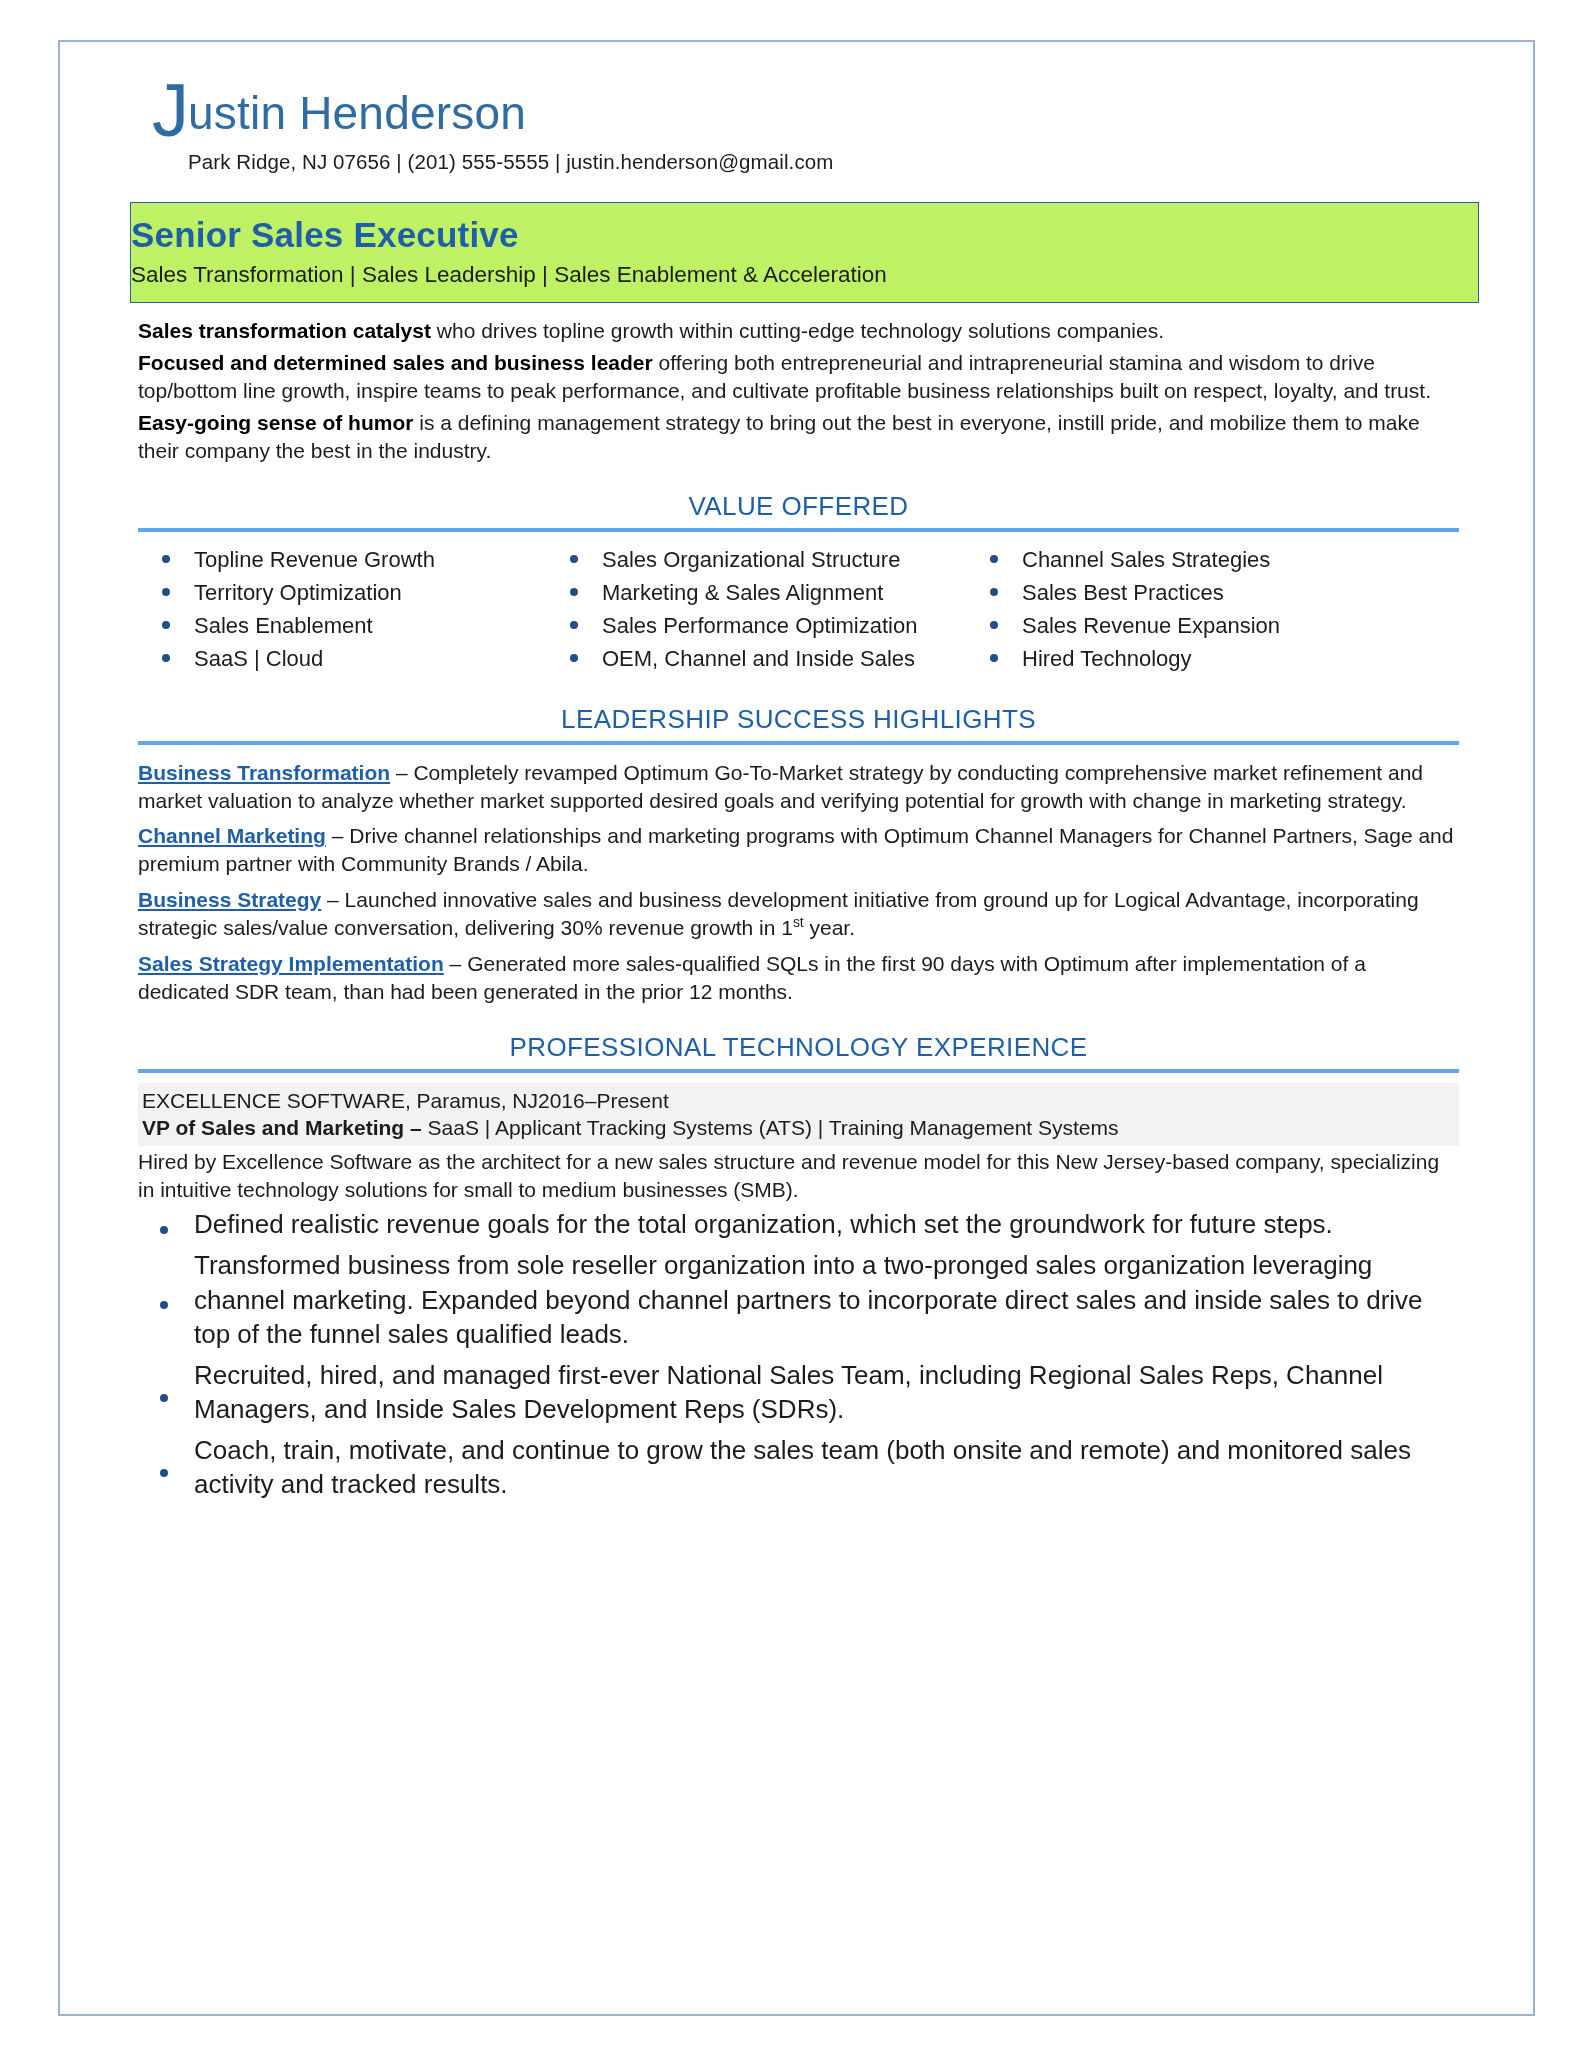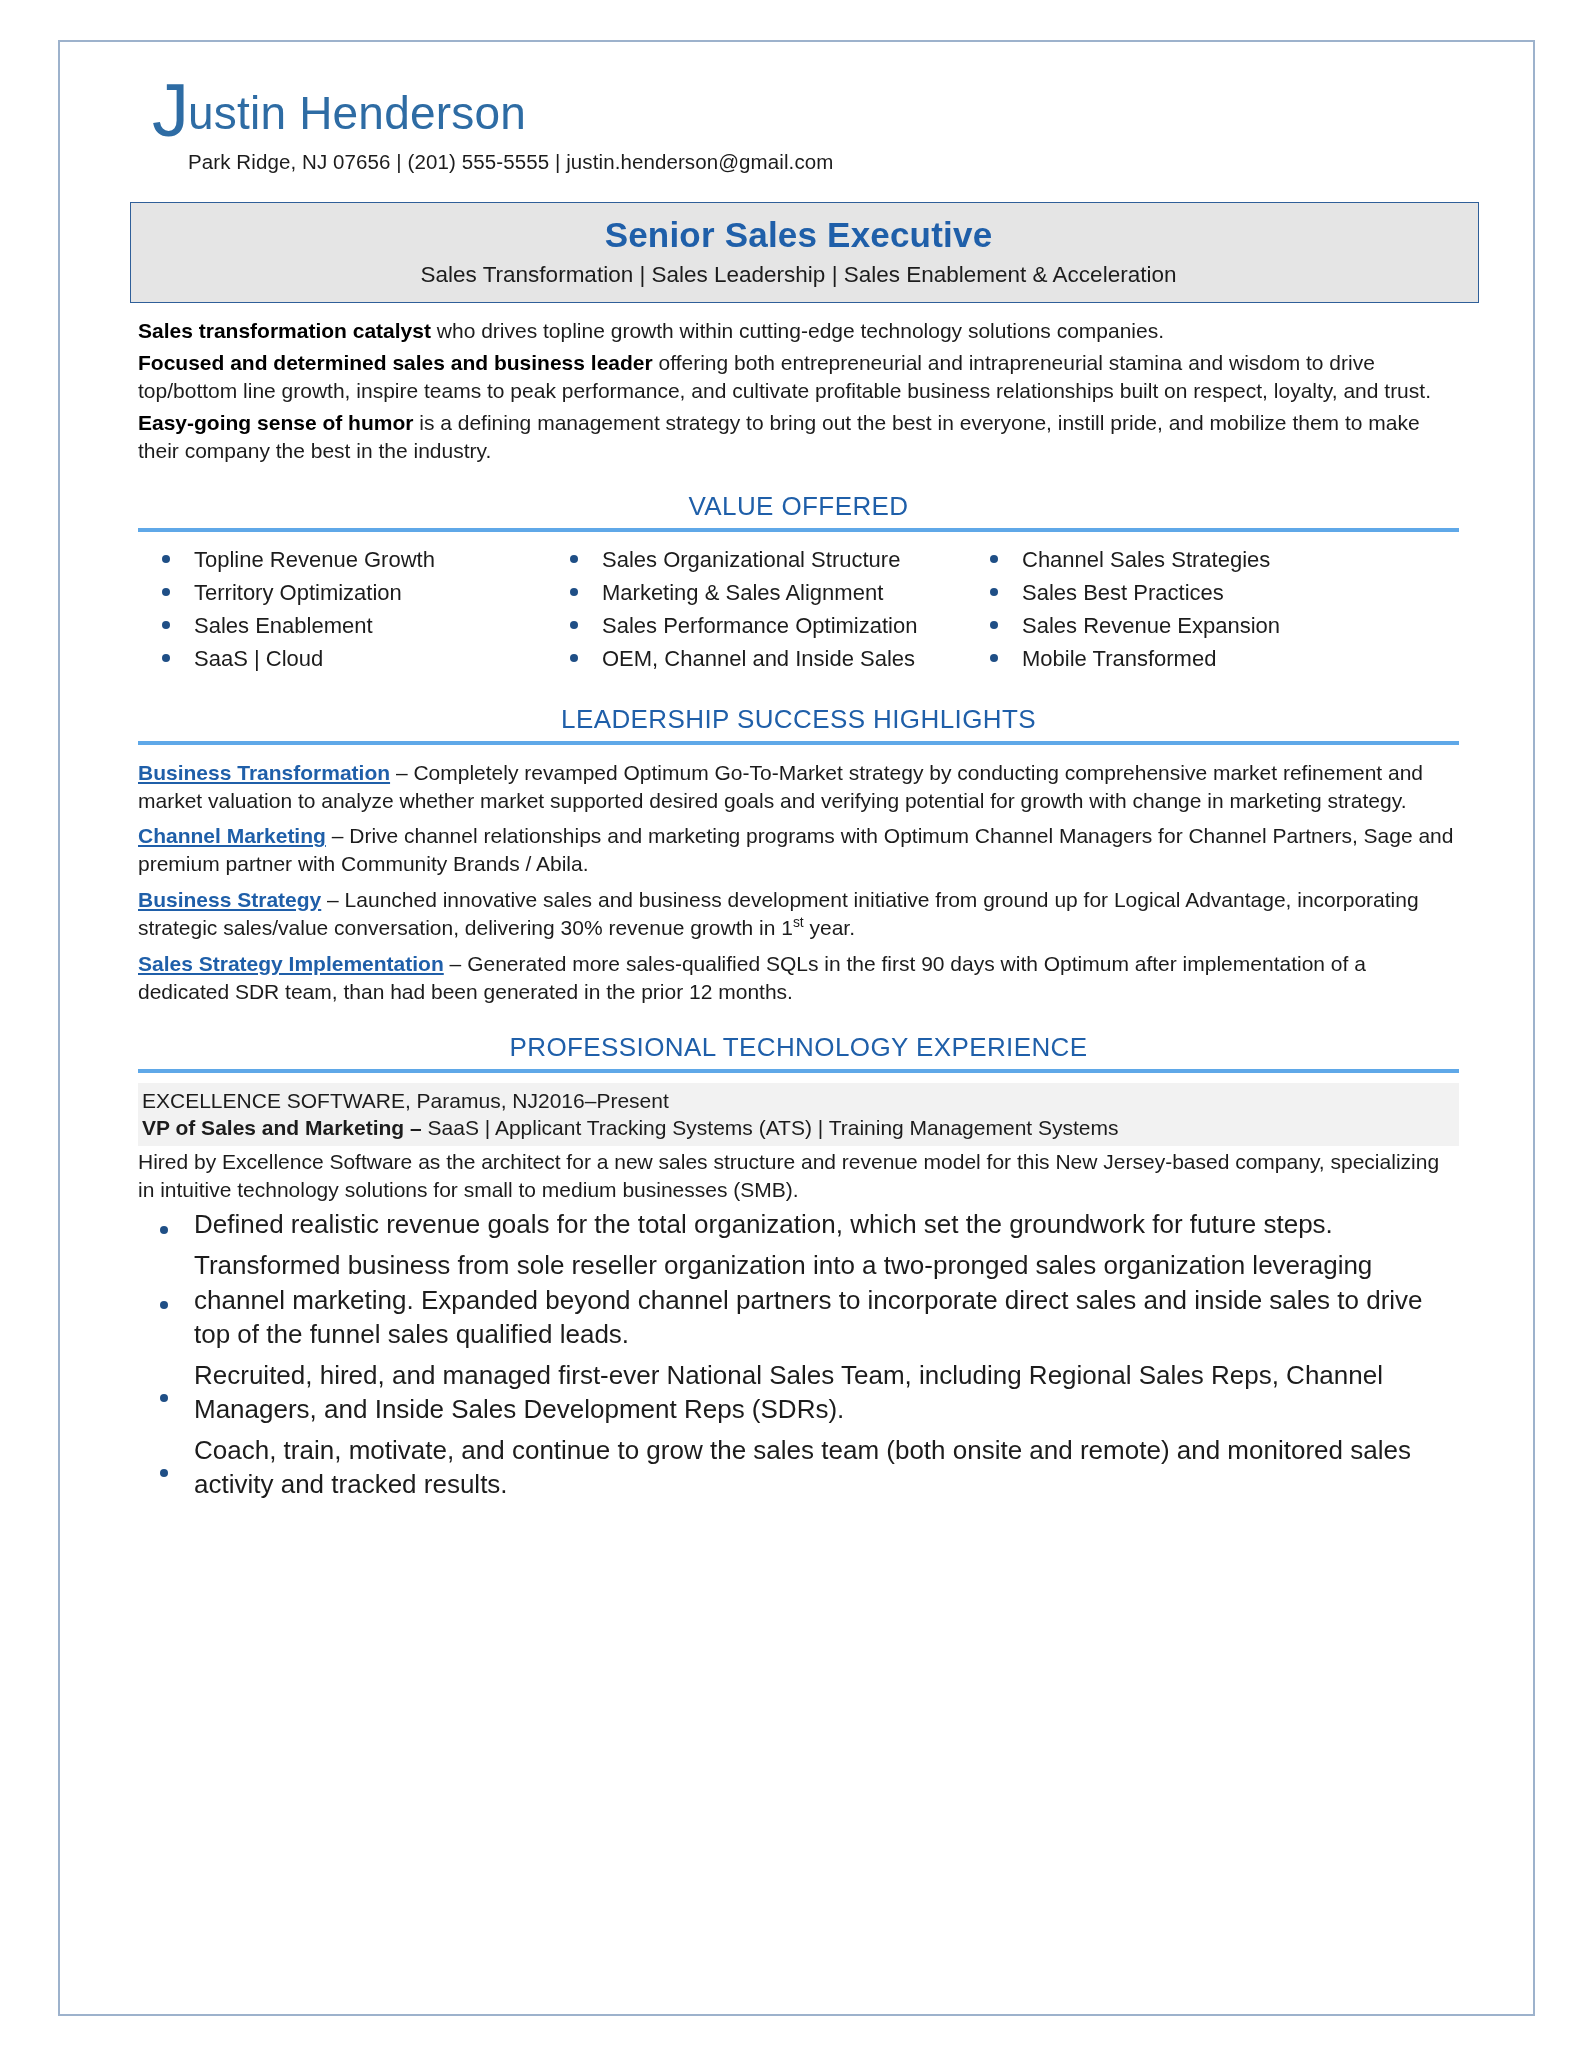--- a/index.html
+++ b/index.html
@@ -66,24 +66,24 @@
     left: 88px;
     top: 86px;
     font-size: 20.5px;
     color: #1c1c1c;
     letter-spacing: 0.1px;
   }
 
   
   .title-box {
     margin: 20px 10px 0 30px;
-    background: #e5e5e5;
+    background: #bef264;
     border: 1.5px solid #2f5f99;
     padding: 12px 12px 14px 0;
-    text-align: center;
+    text-align: left;
   }
   .title-main {
     font-size: 35px;
     font-weight: bold;
     color: #1f5fa9;
     letter-spacing: 0.2px;
     line-height: 1.15;
   }
   .title-sub {
     margin-top: 6px;
@@ -291,21 +291,21 @@
           <div class="v-item">
               <span class="v-bullet"></span>
               <span>Sales Best Practices</span>
             </div>
           <div class="v-item">
               <span class="v-bullet"></span>
               <span>Sales Revenue Expansion</span>
             </div>
           <div class="v-item">
               <span class="v-bullet"></span>
-              <span>Mobile Transformed</span>
+              <span>Hired Technology</span>
             </div>
         </div>
       </div>
     </div>
 
     <div class="section">
       <div class="section-head">LEADERSHIP SUCCESS HIGHLIGHTS</div>
       <div class="section-rule"></div>
       <div class="highlights">
         <div class="hl"><span class="hl-label">Business Transformation</span><span> – </span><span>Completely revamped Optimum Go-To-Market strategy by conducting comprehensive market refinement and market valuation to analyze whether market supported desired goals and verifying potential for growth with change in marketing strategy.</span></div>

